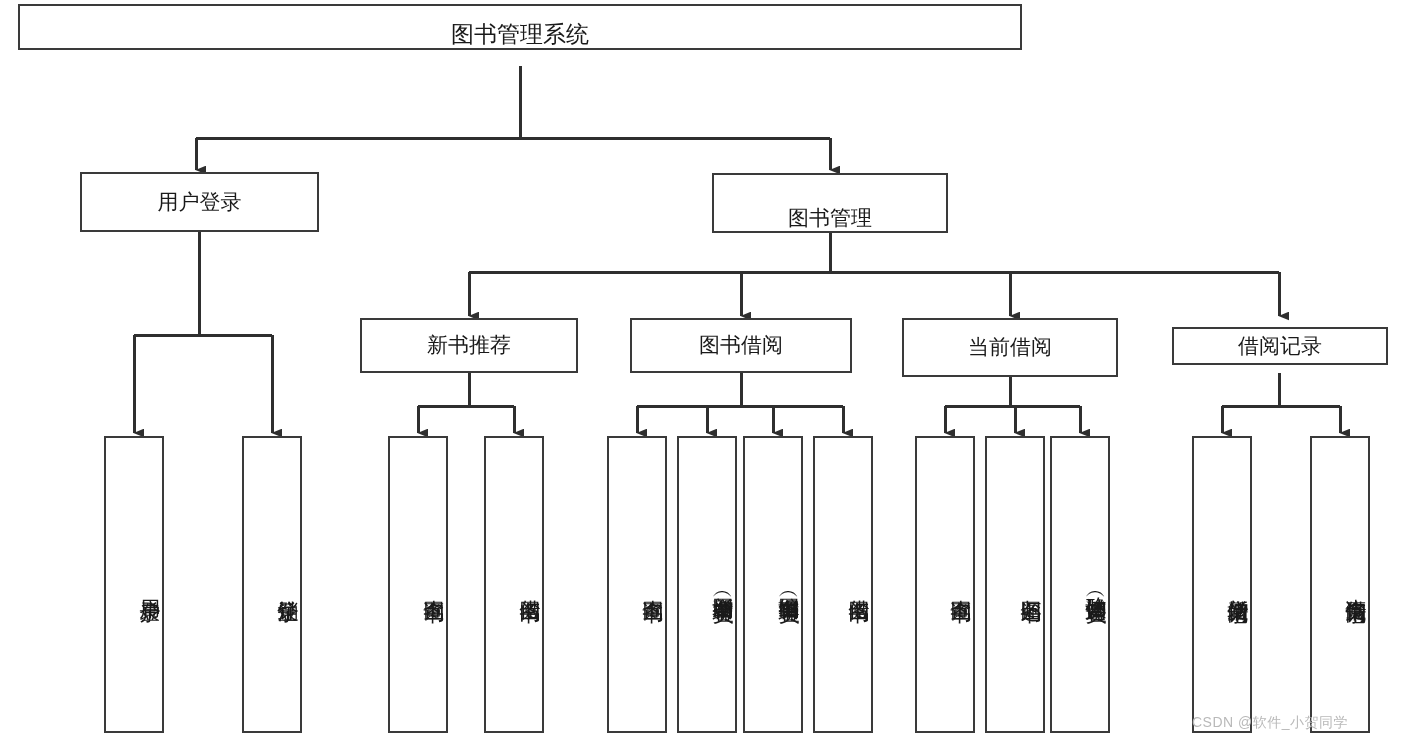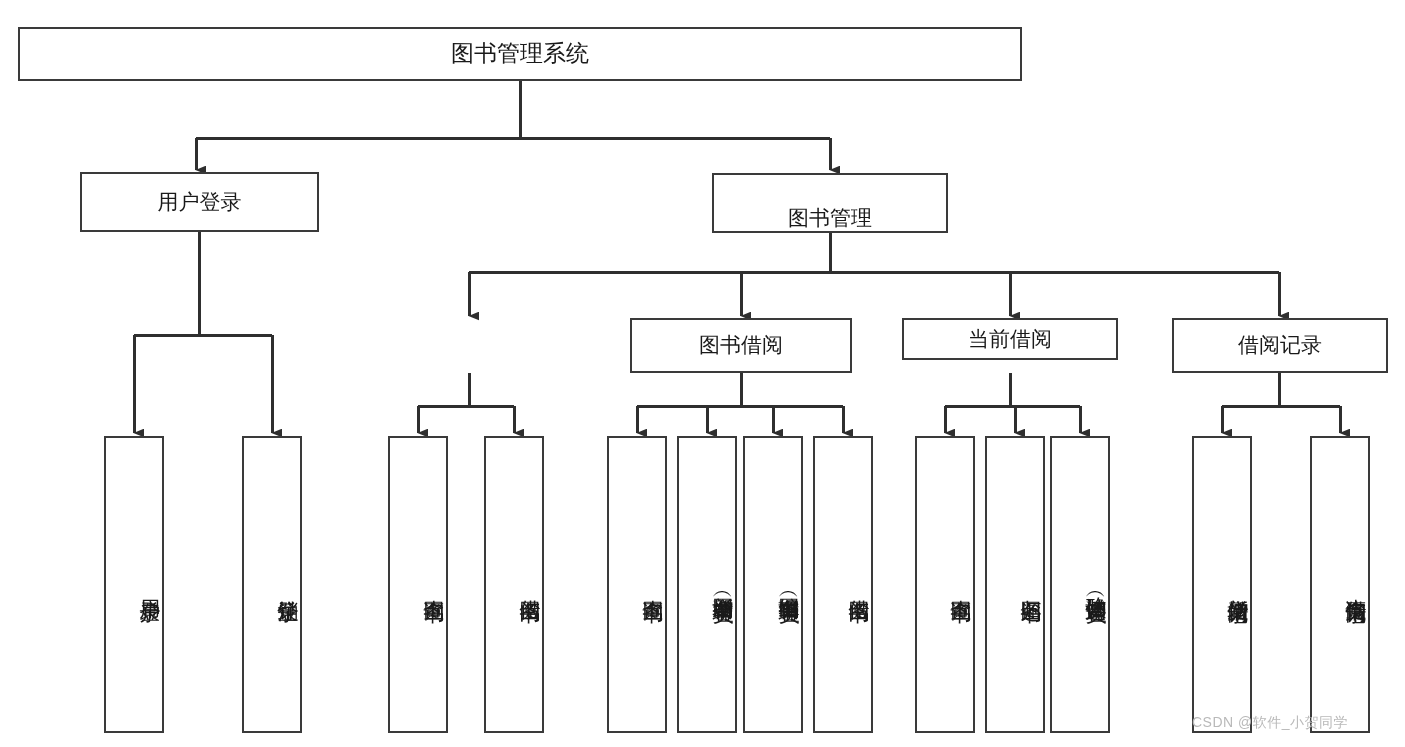--- a/index.html
+++ b/index.html
@@ -123,38 +123,41 @@
       <path d="M1015,406 L1015,433" marker-end="url(#arrowhead)"></path>
       <path d="M1080,406 L1080,433" marker-end="url(#arrowhead)"></path>
 
       <path d="M1279,373 L1279,406"></path>
       <path d="M1222,406 L1340,406"></path>
       <path d="M1222,406 L1222,433" marker-end="url(#arrowhead)"></path>
       <path d="M1340,406 L1340,433" marker-end="url(#arrowhead)"></path>
     </g>
   </svg>
 
-  <div class="node root" style="left:18px; top:27px; width:1004px; height:54px;">
+  <div class="node root" style="left:18px; top:4px; width:1004px; height:46px;align-items:flex-end;">
     <span>图书管理系统</span>
   </div>
 
   <div class="node lvl2" style="left:80px; top:172px; width:239px; height:60px;">
     <span>用户登录</span>
   </div>
   <div class="node lvl2" style="left:712px; top:173px; width:236px; height:60px;align-items:flex-end;">
     <span>图书管理</span>
   </div>
 
+  <div class="node lvl3" style="left:360px; top:318px; width:218px; height:55px;">
+    <span>新书推荐</span>
+  </div>
   <div class="node lvl3" style="left:630px; top:318px; width:222px; height:55px;">
     <span>图书借阅</span>
   </div>
-  <div class="node lvl3" style="left:902px; top:318px; width:216px; height:42px;">
+  <div class="node lvl3" style="left:902px; top:318px; width:216px; height:59px;">
     <span>当前借阅</span>
   </div>
-  <div class="node lvl3" style="left:1172px; top:318px; width:216px; height:55px;">
+  <div class="node lvl3" style="left:1172px; top:327px; width:216px; height:38px;">
     <span>借阅记录</span>
   </div>
 
   <div class="node leaf" style="left:104px; top:436px; width:60px; height:297px;">
     <span class="vtext">用户登录</span>
   </div>
   <div class="node leaf" style="left:242px; top:436px; width:60px; height:297px;">
     <span class="vtext">注销登录</span>
   </div>
 

